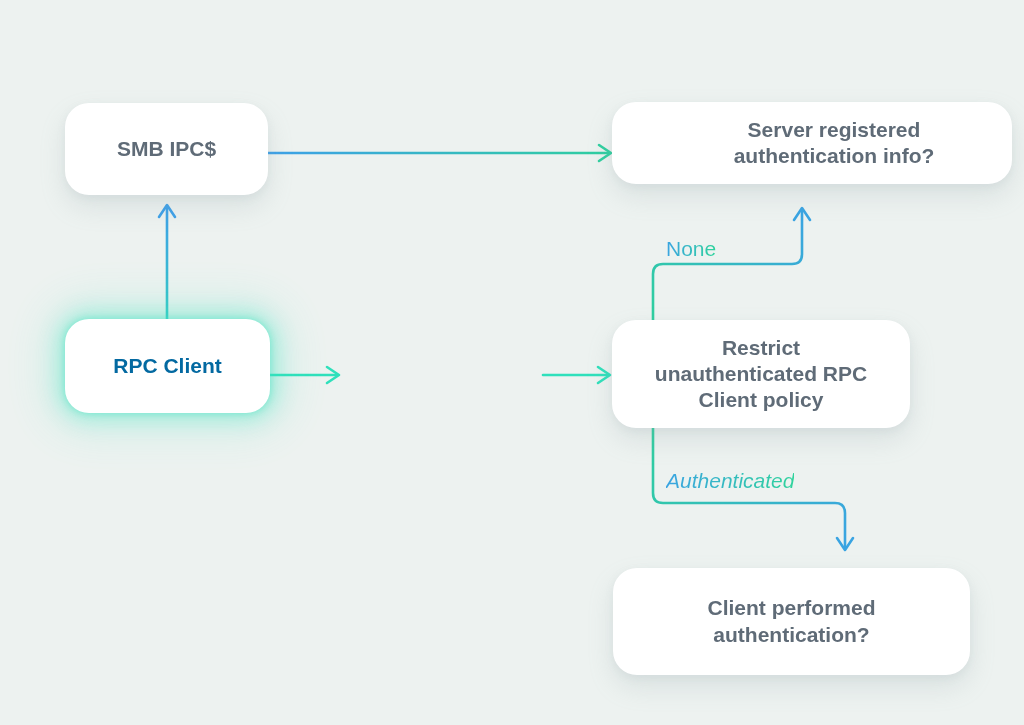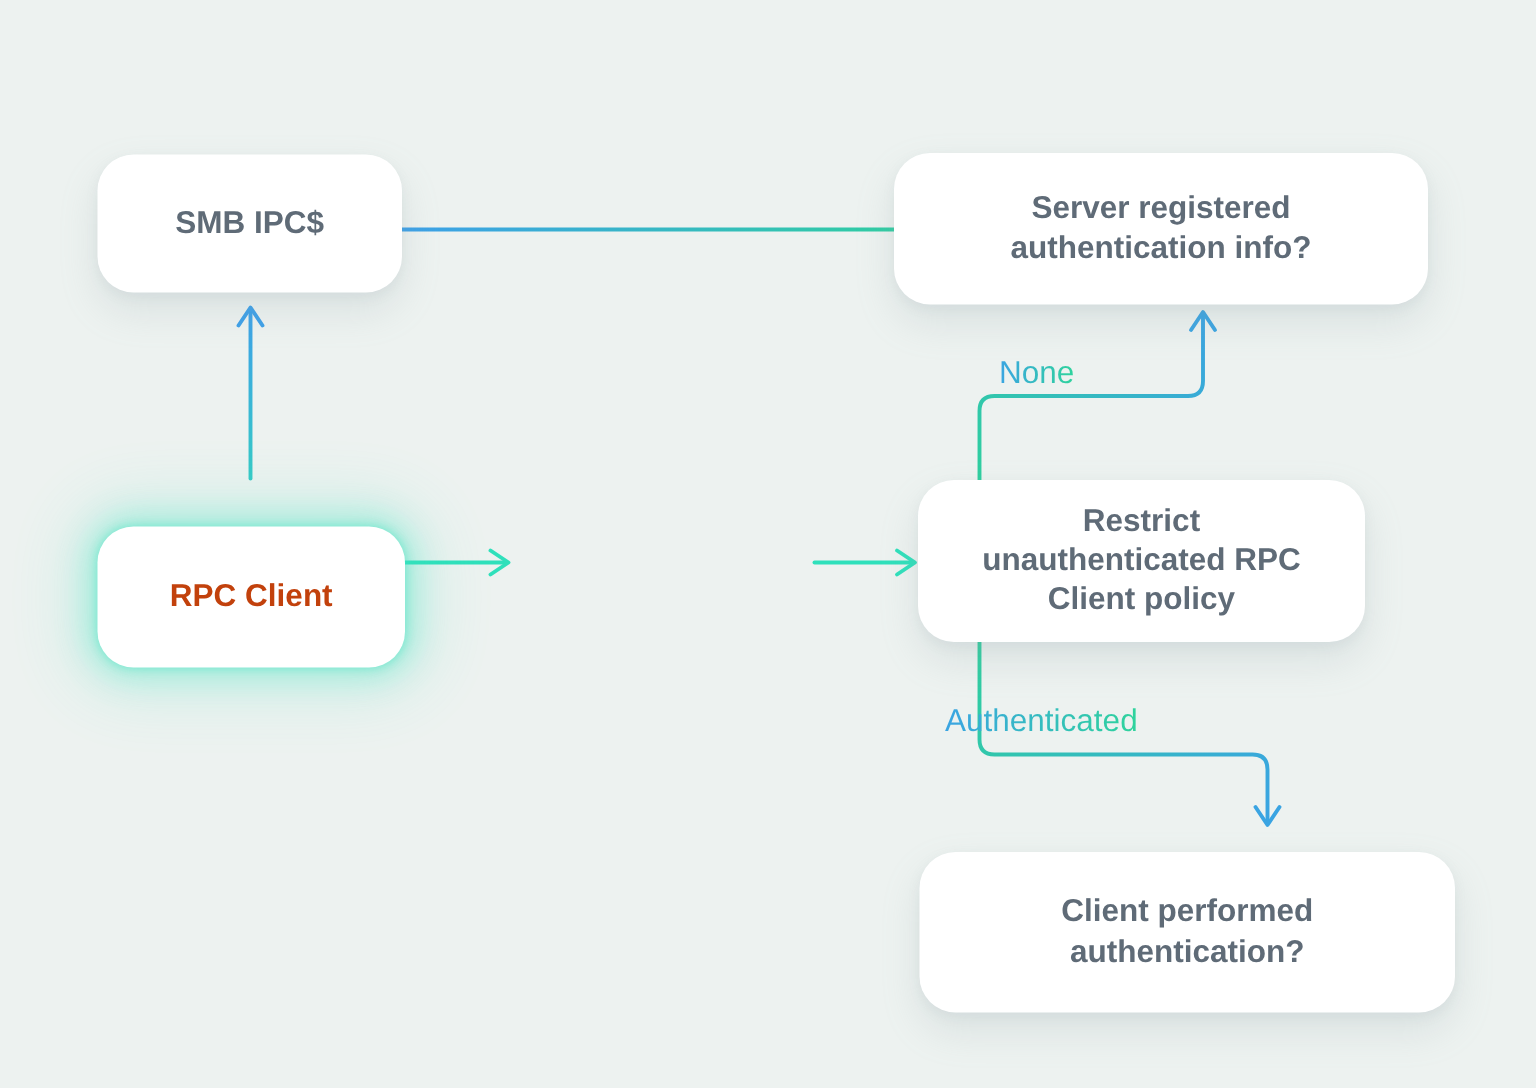--- a/index.html
+++ b/index.html
@@ -32,49 +32,48 @@
     color: #5f6b77;
     font-size: 21px;
     font-weight: 700;
     line-height: 1.24;
     box-shadow: 0 12px 26px rgba(141, 161, 166, 0.20), 0 3px 8px rgba(141, 161, 166, 0.10);
   }
   .node .node-label {
     display: inline-block;
   }
   .node.emphasis {
-    color: #c2410c;
+    color: #0369a1;
     font-weight: 600;
     box-shadow:
       0 0 6px 1px rgba(64, 228, 192, 0.45),
       0 0 20px 8px rgba(64, 228, 192, 0.32),
       0 0 42px 18px rgba(64, 228, 192, 0.16);
-    margin-top: 32px;
   }
   .node-smb            { left: 65px;  top: 103px; width: 203px; height: 92px; }
-  .node-server         { left: 596px; top: 102px; width: 356px; height: 101px; }
+  .node-server         { left: 612px; top: 102px; width: 356px; height: 82px; padding-left: 44px; }
   .node-server .node-label { max-width: 250px; }
   .node-rpc            { left: 65px;  top: 319px; width: 205px; height: 94px; }
   .node-tcp            { left: 339px; top: 319px; width: 204px; height: 94px; }
   .node-restrict       { left: 612px; top: 320px; width: 298px; height: 108px; }
   .node-restrict .node-label { max-width: 228px; }
   .node-client         { left: 613px; top: 568px; width: 357px; height: 107px; }
   .node-client .node-label { max-width: 240px; }
   .edge-label {
     position: absolute;
     font-size: 21px;
     font-weight: 500;
     background: linear-gradient(90deg, #3aa4e2, #2fd39c);
     -webkit-background-clip: text;
     background-clip: text;
     color: transparent;
     white-space: nowrap;
   }
   .edge-label-none          { left: 666px; top: 237px; }
-  .edge-label-authenticated { left: 630px; top: 469px; }
+  .edge-label-authenticated { left: 666px; top: 469px; font-style: italic; }
 </style>
 </head>
 <body>
 
 <div class="stage">
 
   <svg class="arrows" viewBox="0 0 1024 725" xmlns="http://www.w3.org/2000/svg" aria-hidden="true">
     <defs>
       <linearGradient id="grad-smb-server" gradientUnits="userSpaceOnUse" x1="268" y1="153" x2="612" y2="153">
         <stop offset="0" stop-color="#3da0e8"></stop>

